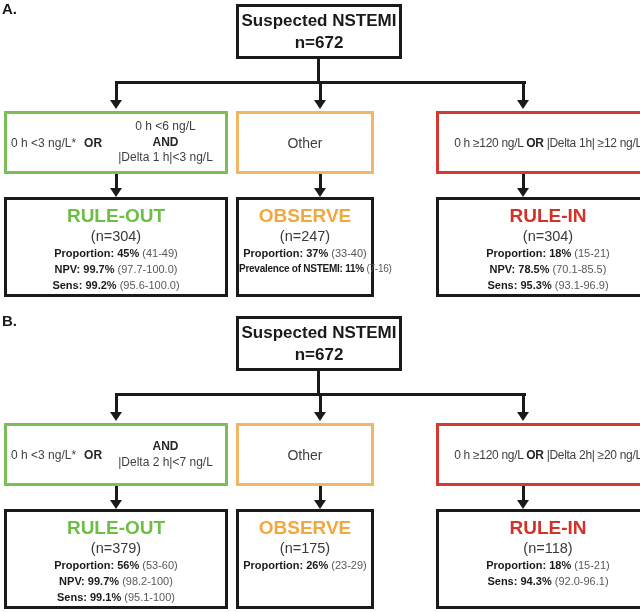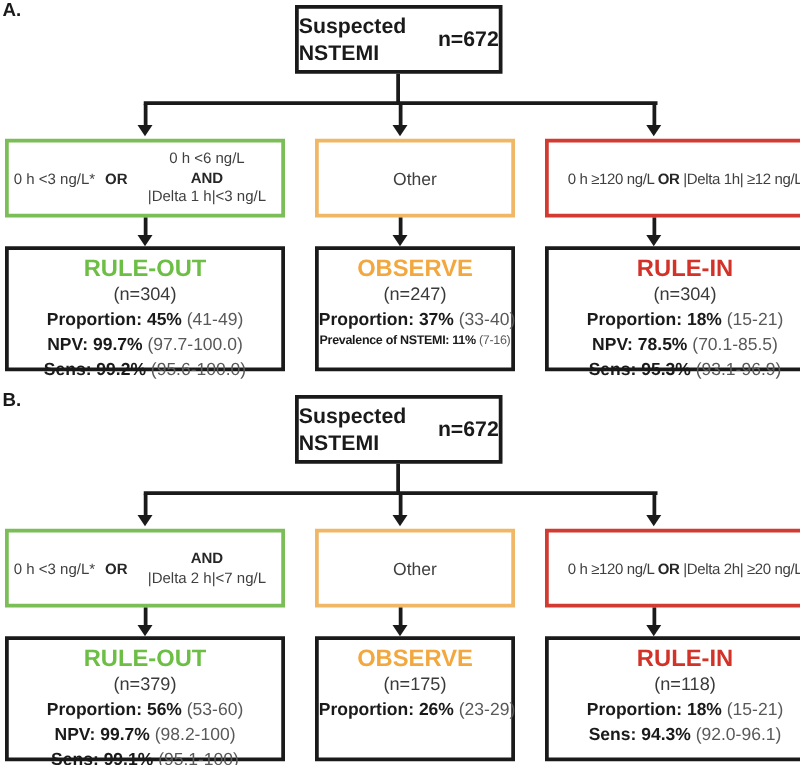--- a/index.html
+++ b/index.html
@@ -5,60 +5,60 @@
   html,body{margin:0;padding:0;background:#ffffff;}
   .stage{position:relative;width:640px;height:612px;background:#ffffff;
          font-family:"Liberation Sans",sans-serif;color:#1a1a1a;overflow:hidden;}
   .panel{position:absolute;left:0;width:640px;height:300px;}
   .panel-a{top:0;}
   .panel-b{top:312px;}
 
   .p-label{position:absolute;left:2px;top:0;font-size:15px;font-weight:700;color:var(--ink,#1a1a1a);}
 
   .root-box{position:absolute;left:236px;top:4px;width:166px;height:55px;box-sizing:border-box;
-            border:3px solid var(--ink,#1a1a1a);display:flex;flex-direction:row;
+            border:3px solid var(--ink,#1a1a1a);display:flex;flex-direction:column;
             align-items:center;justify-content:center;font-weight:700;font-size:17px;line-height:1.25;}
 
   .vline{position:absolute;width:3px;background:var(--ink,#1a1a1a);}
   .hline{position:absolute;height:3px;background:var(--ink,#1a1a1a);}
   .trunk{left:317px;top:59px;height:23px;}
   .hbar{left:115px;top:81px;width:411px;}
   .stem1{top:83px;height:18px;}
   .stem2{top:174px;height:15px;}
   .stem-l{left:115px;}.stem-m{left:319px;}.stem-r{left:522px;}
   .head{position:absolute;width:0;height:0;border-left:6px solid transparent;
         border-right:6px solid transparent;border-top:9px solid var(--ink,#1a1a1a);}
   .head-r1{top:100px;}
   .head-r2{top:188px;}
   .head-l{left:110px;}.head-m{left:314px;}.head-rt{left:517px;}
 
   .crit{position:absolute;top:111px;height:63px;box-sizing:border-box;background:#fff;
         border:3px solid;display:flex;align-items:center;justify-content:center;
         font-size:12px;color:var(--criteria_text,#3f3f3f);}
   .col-l{left:4px;width:224px;}
-  .col-m{left:252px;width:160px;}
+  .col-m{left:236px;width:138px;}
   .col-r{left:412px;width:224px;}
   .b-green{border-color:var(--green,#7bbe58);}
   .b-orange{border-color:var(--orange,#f0b766);}
   .b-red{border-color:var(--red,#d23b31);margin-left:24px;}
 
   .crit-ruleout{justify-content:flex-start;padding:0 4px;gap:8px;}
   .crit-col{flex:1;text-align:center;line-height:1.3;}
   .op{font-weight:700;color:#262626;}
   .other-txt{font-size:14px;}
   .one-line{white-space:nowrap;letter-spacing:-0.3px;}
 
   .res{position:absolute;top:197px;height:100px;box-sizing:border-box;background:#fff;
        border:3px solid;text-align:center;padding-top:5px;}
   .res-title{font-size:19px;font-weight:700;}
   .t-green{color:var(--green_text,#6dbe45);}
   .t-orange{color:var(--orange_text,#f2a83e);}
   .t-red{color:var(--red_text,#d23228);}
   .res-n{font-size:14.5px;color:#3a3a3a;margin-top:1px;}
-  .stat{font-size:14px;margin-top:3px;white-space:nowrap;line-height:1.2;}
+  .stat{font-size:11px;margin-top:3px;white-space:nowrap;line-height:1.2;}
   .stat .lbl,.stat .val{font-weight:700;color:var(--ink,#1a1a1a);}
   .stat .ci{color:var(--ci_text,#595959);}
   .stat-tight{font-size:10px;letter-spacing:-0.25px;}
 </style>
 </head>
 <body>
 
 <div class="stage">
 
   <div class="panel panel-a">

